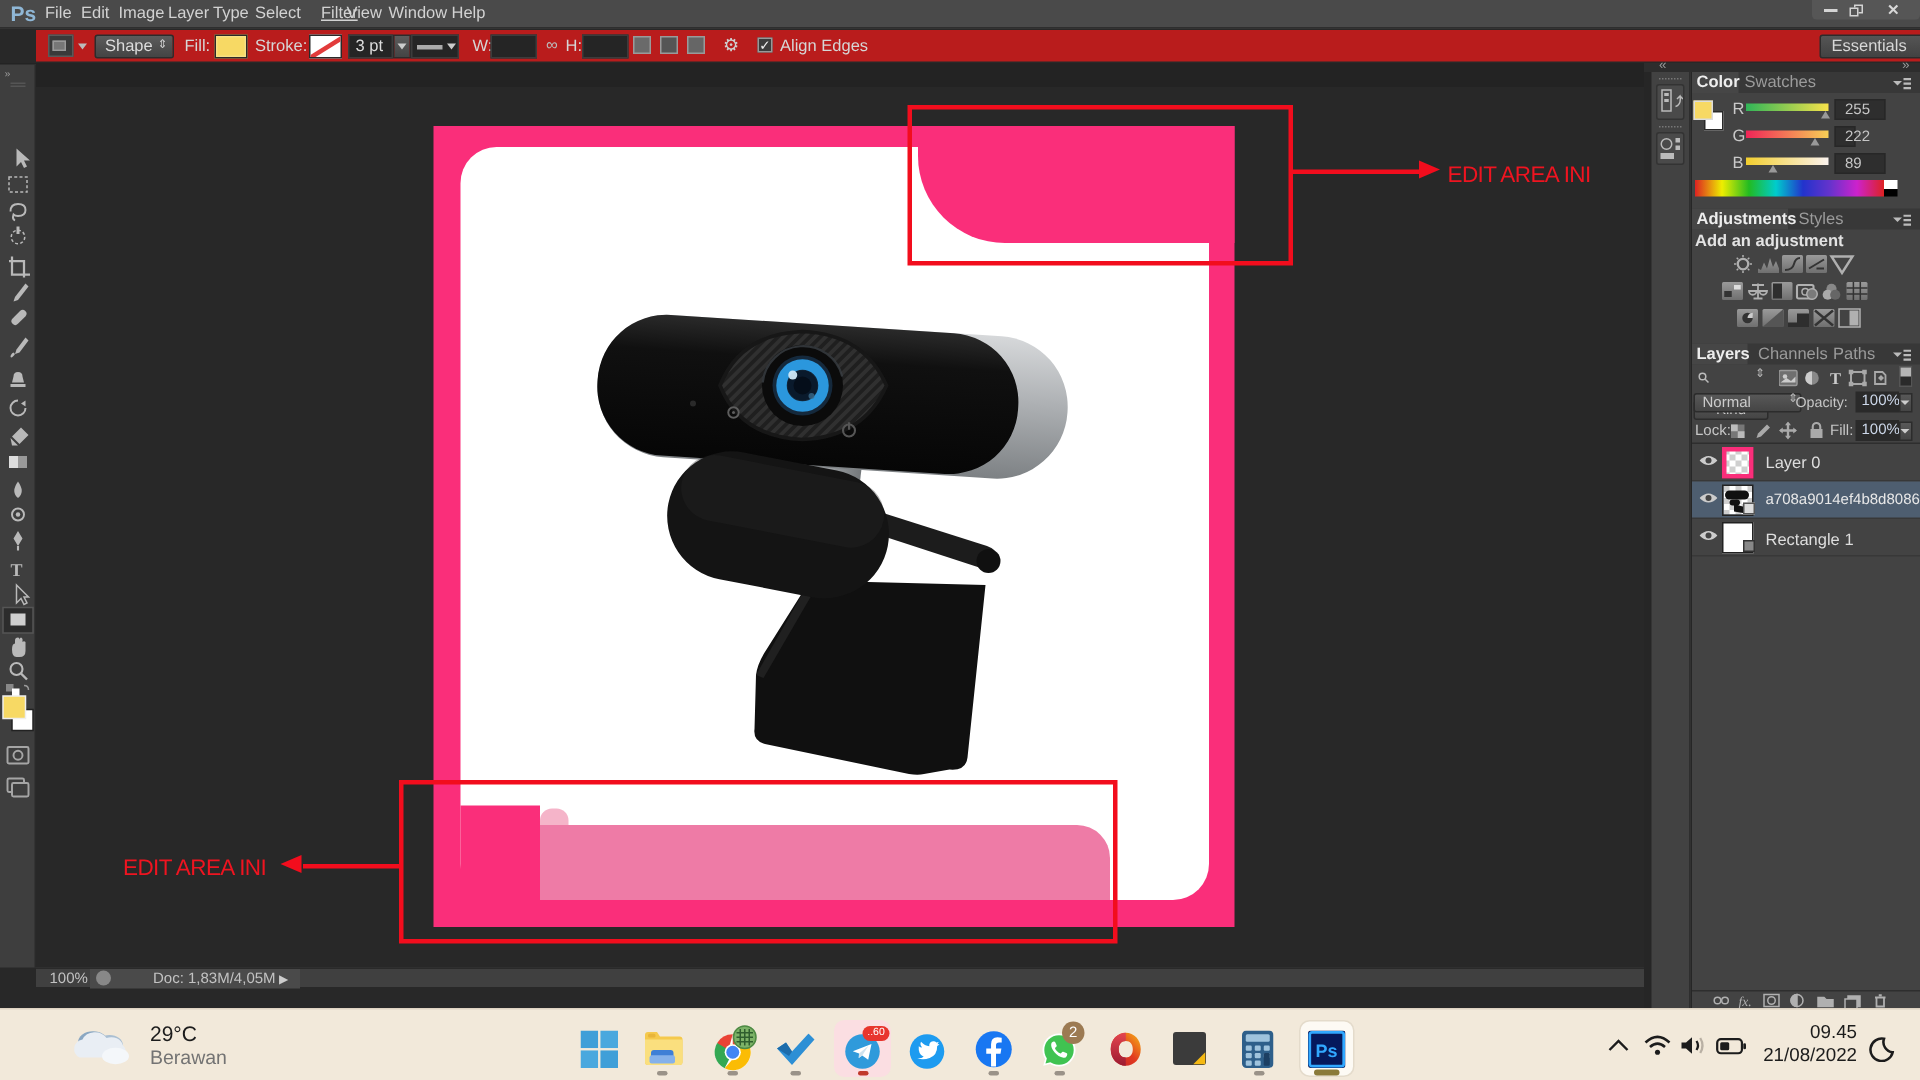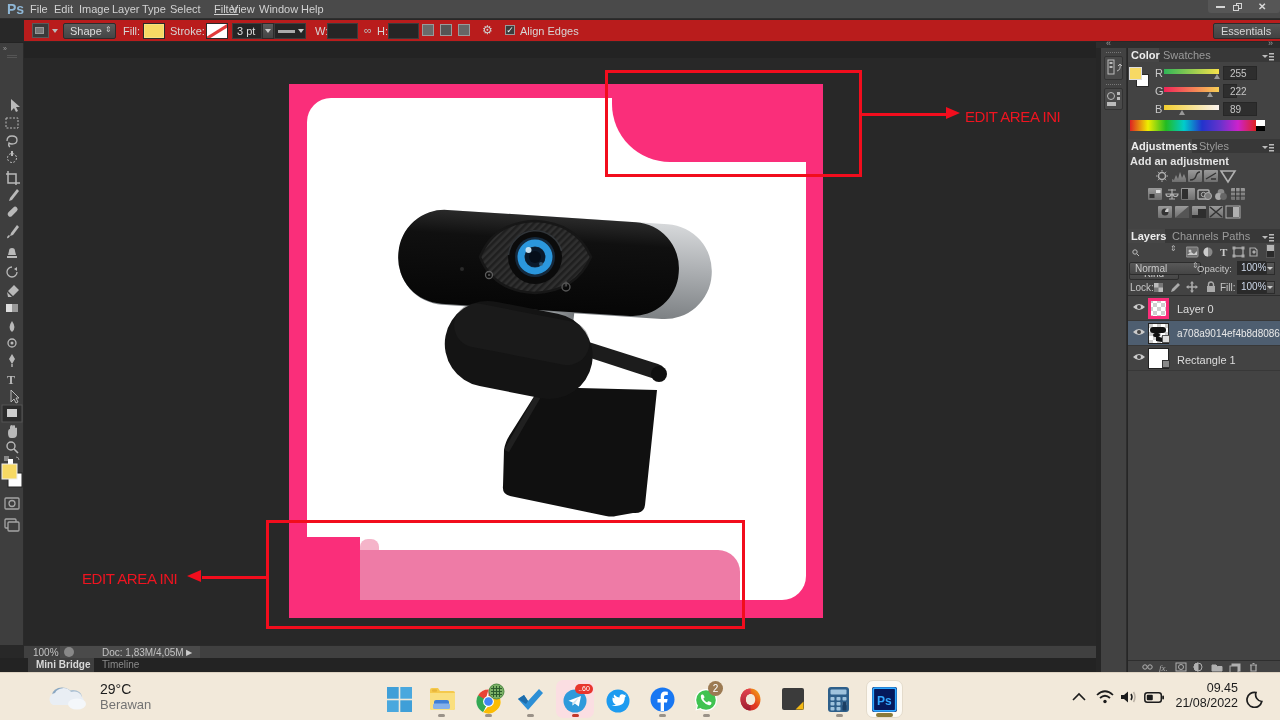--- a/index.html
+++ b/index.html
@@ -514,24 +514,20 @@
   </div>
 
   <div class="abs" style="left:24px;top:645px;width:1072px;height:13px;background:#404040;border-top:1px solid #2a2a2a;">
     <div class="abs" style="left:9px;top:1px;color:#c2c2c2;font-size:10px;">100%</div>
     <div class="abs" style="left:36px;top:0;width:140px;height:13px;background:#4a4a4a;"></div>
     <div class="abs" style="left:40px;top:1px;width:10px;height:10px;border-radius:50%;background:#888;"></div>
     <div class="abs" style="left:78px;top:1px;color:#c2c2c2;font-size:10px;">Doc: 1,83M/4,05M</div>
     <div class="abs" style="left:162px;top:2px;color:#ccc;font-size:8px;">▶</div>
   </div>
 
-  <div class="abs" style="left:0px;top:658px;width:1096px;height:14px;background:#232323;">
-    <div class="abs" style="left:28px;top:0;width:66px;height:14px;background:#3f3f3f;color:#d8d8d8;font-size:10px;font-weight:bold;padding:1px 0 0 8px;">Mini Bridge</div>
-    <div class="abs" style="left:102px;top:1px;color:#8b8b8b;font-size:10px;">Timeline</div>
-  </div>
 
   <div class="abs" id="taskbar" style="left:0;top:672px;width:1280px;height:48px;background:#f2e9da;border-top:1px solid #ded3c2;">
 
     <svg class="abs" style="left:47px;top:11px;" width="42" height="28" viewBox="0 0 42 28">
       <ellipse cx="15" cy="11" rx="10" ry="7.5" fill="#8aa7c2"></ellipse>
       <ellipse cx="26" cy="13" rx="9" ry="7" fill="#aabfd2"></ellipse>
       <path d="M6,21 a7,6.5 0 0 1 2,-12 a9,8 0 0 1 16,-1 a8,7 0 0 1 11,5 a6,5.5 0 0 1 0,8 Z" fill="#e9eef4"></path>
       <ellipse cx="30" cy="20" rx="9" ry="5.5" fill="#f4f7fa"></ellipse>
     </svg>
     <div class="abs" style="left:100px;top:8px;font-size:14px;color:#1c1c1c;">29°C</div>

